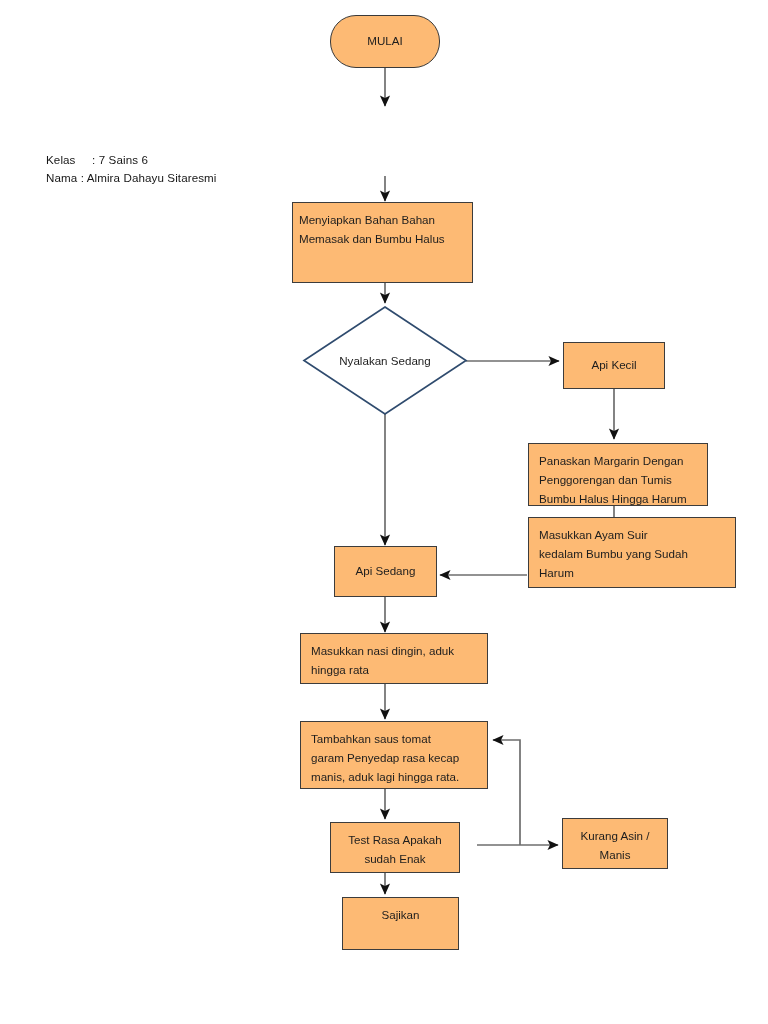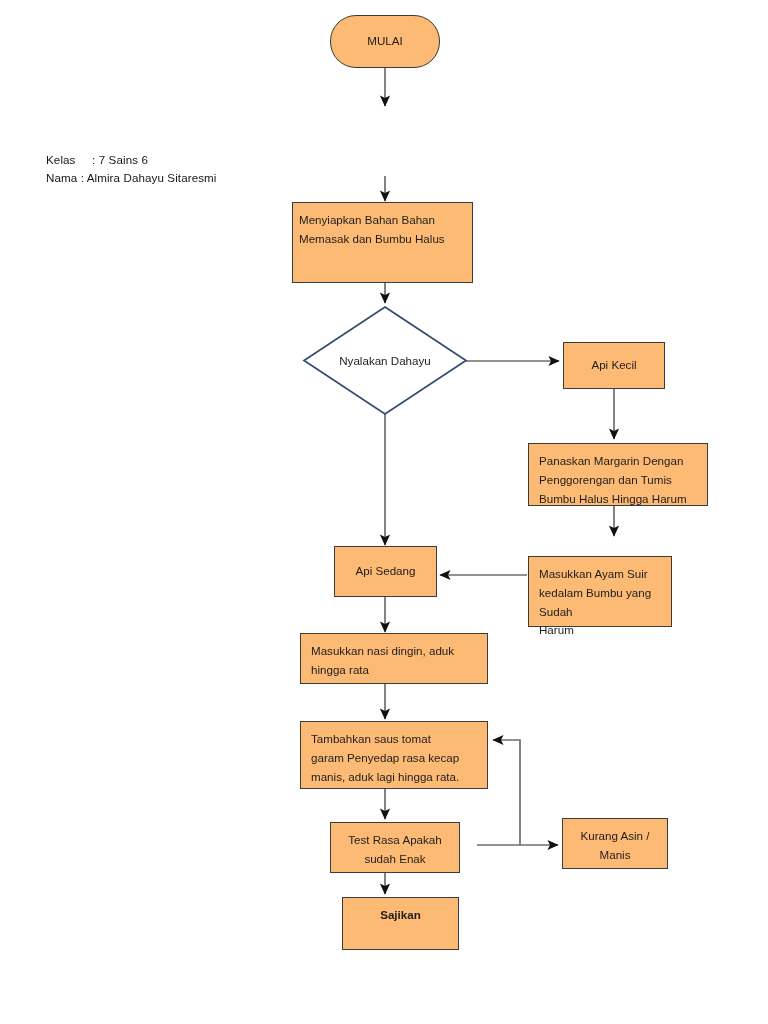--- a/index.html
+++ b/index.html
@@ -151,34 +151,34 @@
     <span class="txt">MULAI</span>
   </div>
 
 
   <div class="node left-box pad-c" style="left:292px; top:202px; width:181px; height:81px;padding-left:6px;">
     <span class="txt">Menyiapkan Bahan Bahan
 Memasak dan Bumbu Halus</span>
   </div>
 
   <div class="diamond-wrap" style="left:304px; top:307px; width:162px; height:107px;">
-    <span class="diamond-label">Nyalakan Dahayu</span>
+    <span class="diamond-label">Nyalakan Sedang</span>
   </div>
 
   <div class="node label-center" style="left:563px; top:342px; width:102px; height:47px;">
     <span class="txt">Api Kecil</span>
   </div>
 
   <div class="node left-box pad-c" style="left:528px; top:443px; width:180px; height:63px;">
     <span class="txt">Panaskan Margarin Dengan
 Penggorengan  dan Tumis
 Bumbu Halus Hingga Harum</span>
   </div>
 
-  <div class="node left-box pad-c" style="left:528px; top:556px; width:144px; height:71px;">
+  <div class="node left-box pad-c" style="left:528px; top:517px; width:208px; height:71px;">
     <span class="txt">Masukkan Ayam Suir
 kedalam Bumbu yang Sudah
 Harum</span>
   </div>
 
   <div class="node label-center" style="left:334px; top:546px; width:103px; height:51px;">
     <span class="txt">Api Sedang</span>
   </div>
 
   <div class="node left-box pad-c" style="left:300px; top:633px; width:188px; height:51px;">
@@ -195,17 +195,17 @@
   <div class="node center-box pad-c" style="left:330px; top:822px; width:130px; height:51px;">
     <span class="txt">Test Rasa Apakah
 sudah Enak</span>
   </div>
 
   <div class="node center-box pad-c" style="left:562px; top:818px; width:106px; height:51px;">
     <span class="txt">Kurang Asin /
 Manis</span>
   </div>
 
-  <div class="node center-box pad-c" style="left:342px; top:897px; width:117px; height:53px;font-weight:bold;">
+  <div class="node center-box pad-c" style="left:342px; top:897px; width:117px; height:53px;">
     <span class="txt">Sajikan</span>
   </div>
 
 </div>
 
 </body></html>

